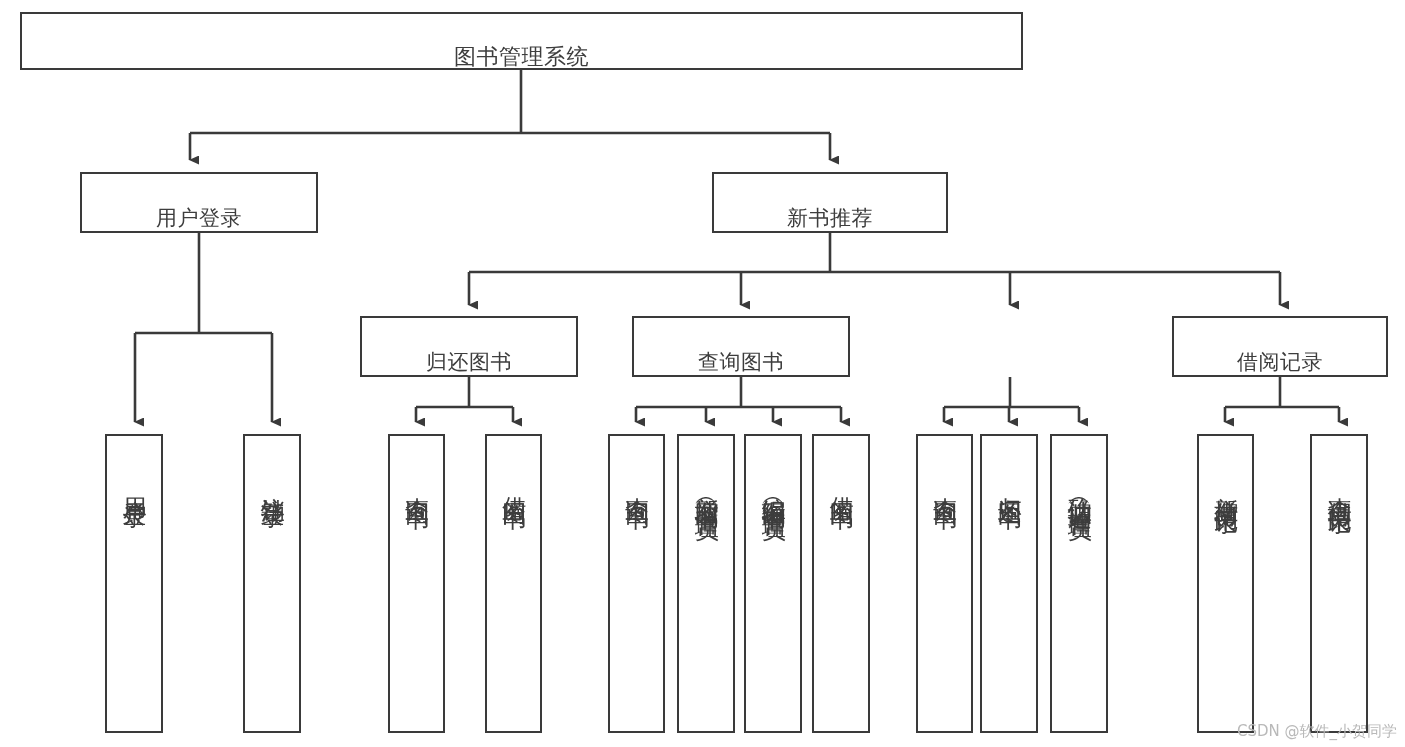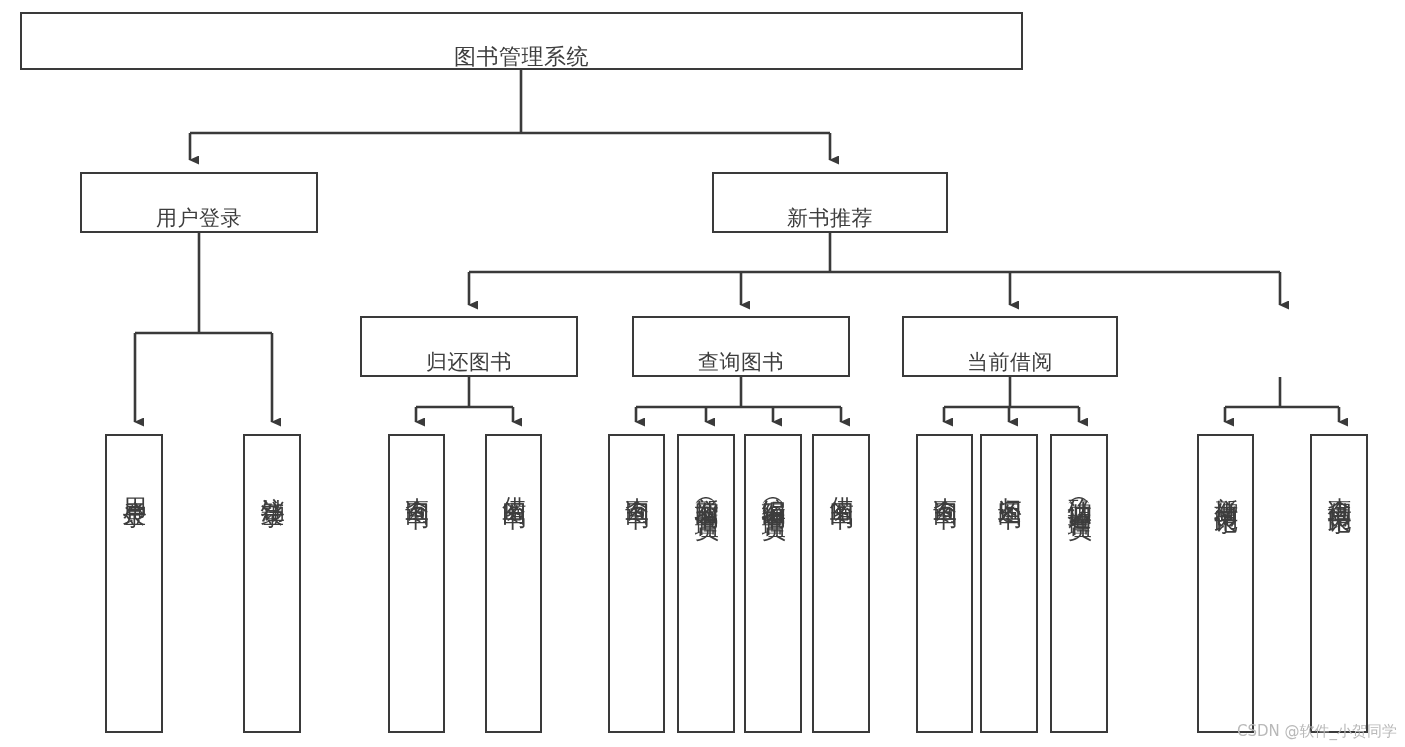--- a/index.html
+++ b/index.html
@@ -139,24 +139,24 @@
   </div>
 
   <div class="node horizontal" style="left:360px; top:316px; width:218px; height:61px;">
     <span class="node-label">归还图书</span>
   </div>
 
   <div class="node horizontal" style="left:632px; top:316px; width:218px; height:61px;">
     <span class="node-label">查询图书</span>
   </div>
 
-  <div class="node horizontal" style="left:902px; top:316px; width:216px; height:61px;">
-    <span class="node-label">当前借阅</span>
-  </div>
-
+
+  <div class="node horizontal" style="left:1172px; top:316px; width:216px; height:61px;">
+    <span class="node-label">借阅记录</span>
+  </div>
 
   <div class="node vertical" style="left:105px; top:434px; width:58px; height:299px;">
     <span class="node-label">用户登录</span>
   </div>
 
   <div class="node vertical" style="left:243px; top:434px; width:58px; height:299px;">
     <span class="node-label">注销登录</span>
   </div>
 
   <div class="node vertical" style="left:388px; top:434px; width:57px; height:299px;">

